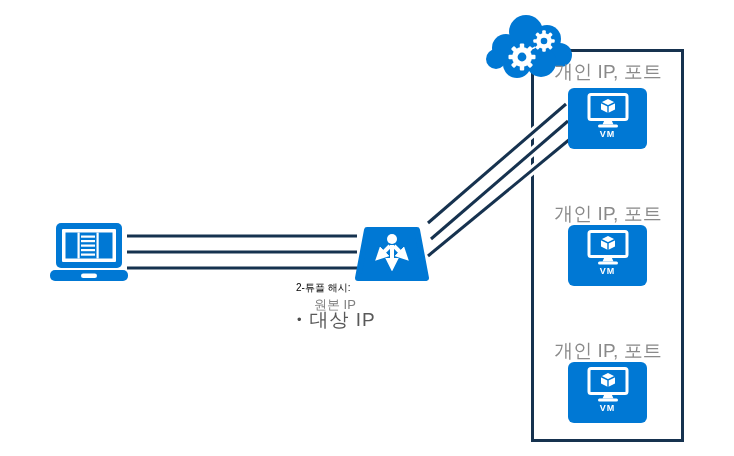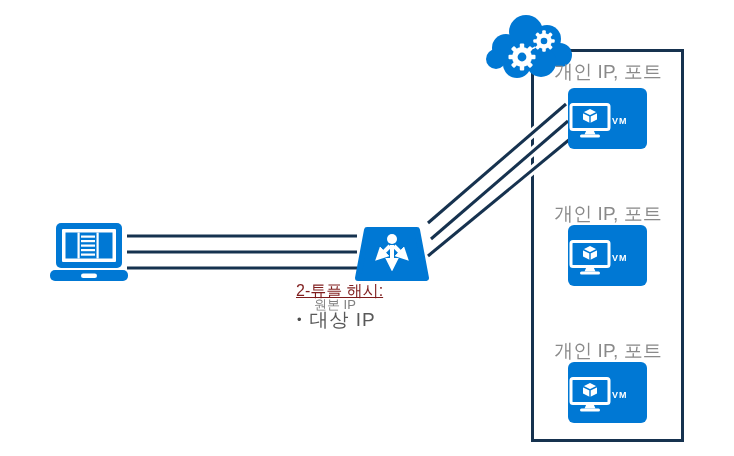--- a/index.html
+++ b/index.html
@@ -11,30 +11,30 @@
   
   .backend-box{
     left:531px;top:49px;width:147px;height:387px;
     border:3px solid #16324f;background:transparent;
   }
   
   .overlay{left:0;top:0;width:734px;height:456px;pointer-events:none;}
   
   .vm{
     left:568px;width:79px;height:61px;background:#0078d4;border-radius:6px;
-    display:flex;align-items:center;justify-content:flex-start;
+    display:flex;flex-direction:column;align-items:center;justify-content:flex-start;
     padding-top:5px;box-sizing:border-box;
   }
   .vm-name{color:#ffffff;font-size:9px;font-weight:bold;letter-spacing:1px;line-height:1;margin-top:1px;}
   .vm-label{
     left:553px;width:110px;text-align:center;color:#8a8a8a;font-size:19px;line-height:1.05;
     white-space:nowrap;
   }
   
-  .hash-title{left:296px;top:283px;color:#7f1d1d;font-size:16px;line-height:1.05;white-space:nowrap;text-decoration:underline;}
+  .hash-title{left:296px;top:283px;color:#000000;font-size:10px;line-height:1.05;white-space:nowrap;}
   .hash-item0{left:314px;top:298px;color:#808080;font-size:13px;line-height:1.05;white-space:nowrap;}
   .hash-item1{left:297px;top:310px;display:flex;align-items:center;white-space:nowrap;}
   .hash-item1 .bullet{color:#4d4d4d;font-size:13px;margin-right:8px;line-height:1;}
   .hash-item1 .big{color:#595959;font-size:19px;line-height:1.05;letter-spacing:1px;}
 </style>
 </head>
 <body>
 
 <div class="canvas">
 

